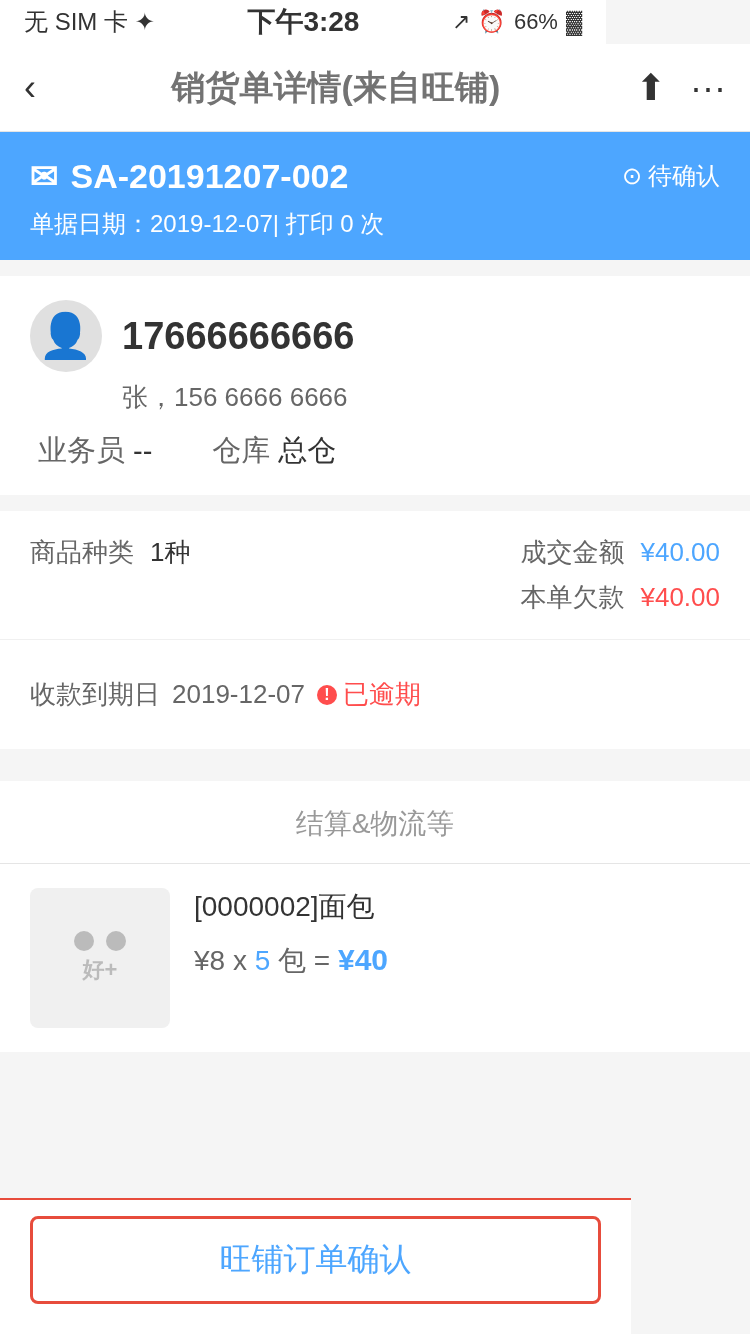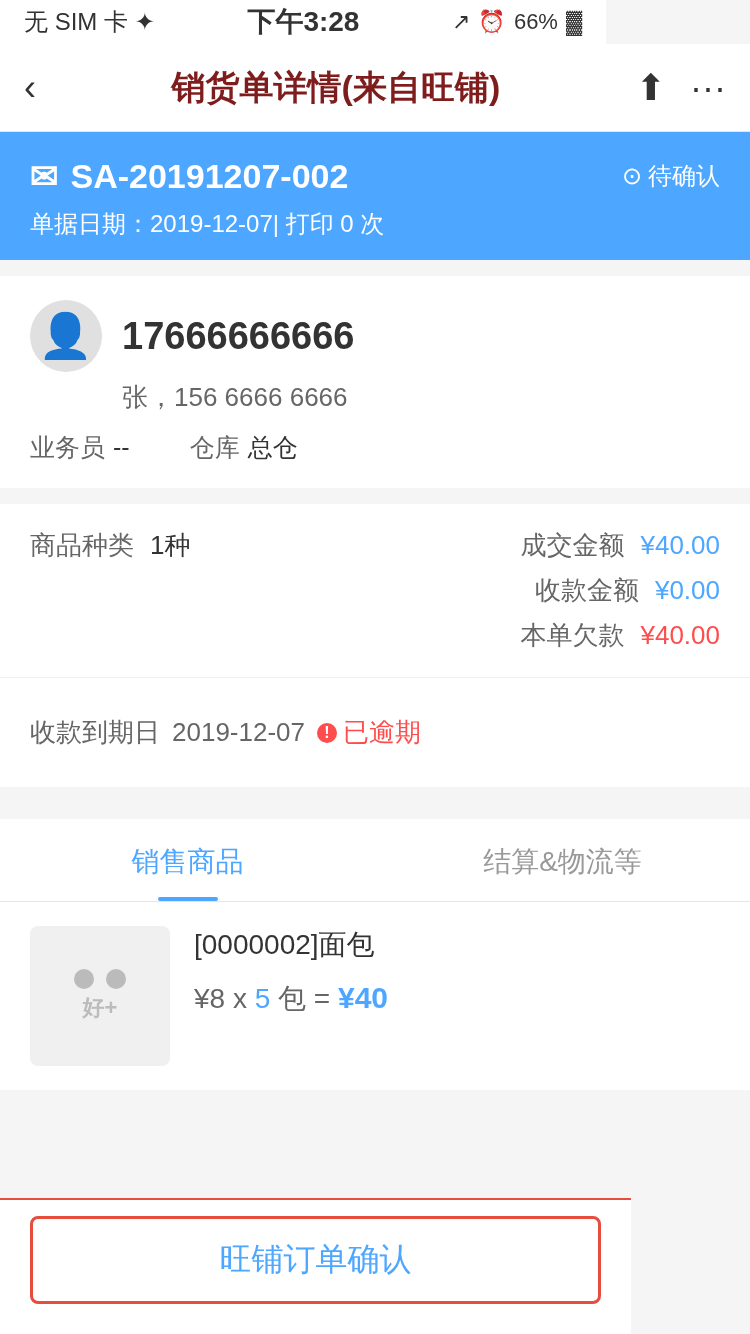--- a/index.html
+++ b/index.html
@@ -49,21 +49,21 @@
       background: #fff;
       display: flex;
       align-items: center;
       justify-content: space-between;
       padding: 0 24px;
       border-bottom: 1px solid #e5e5e5;
     }
     .nav-title {
       font-size: 34px;
       font-weight: 600;
-      color: #7f1d1d;
+      color: #737373;
     }
     .nav-actions {
       display: flex;
       align-items: center;
       gap: 24px;
     }
     .nav-icon {
       font-size: 36px;
       color: #333;
       cursor: pointer;
@@ -142,22 +142,22 @@
     .customer-detail {
       font-size: 26px;
       color: #666;
       margin-left: 92px;
       margin-top: 4px;
     }
     .customer-meta {
       display: flex;
       gap: 60px;
       margin-top: 16px;
-      margin-left: 0;
-      font-size: 25px;
+      margin-left: 8px;
+      font-size: 29px;
       color: #666;
       align-items: flex-end;
     }
     .meta-item {
       display: flex;
       align-items: center;
       gap: 8px;
     }
     .meta-label { color: #666; }
     .meta-value { color: #333; }
@@ -421,46 +421,39 @@
       <span class="meta-label">商品种类</span>
       <span class="summary-item-value">1种</span>
     </div>
   </div>
   <div class="summary-right">
     <div class="amount-row">
       <span class="amount-label">成交金额</span>
       <span class="amount-value-blue">¥40.00</span>
     </div>
     <div class="amount-row">
-      <span class="amount-label">收款金额</span>
-      <span class="amount-value-blue">¥0.00</span>
-    </div>
-    <div class="amount-row">
       <span class="amount-label">本单欠款</span>
       <span class="amount-value-red">¥40.00</span>
     </div>
   </div>
 </div>
 
 <div class="due-section">
   <span>收款到期日</span>
   <span>2019-12-07</span>
   <div class="overdue-badge">
     <div class="overdue-dot">!</div>
     <span>已逾期</span>
   </div>
 </div>
 
 <div class="section-divider"></div>
 
 <div class="tabs-section">
   <div class="tabs-row">
-    <div class="tab-item active">
-      <span>销售商品</span>
-    </div>
     <div class="tab-item">
       <span>结算&amp;物流等</span>
     </div>
   </div>
 
   <div class="product-item">
     <div class="product-thumb">
       <div class="product-thumb-inner">
         <div class="owl-eyes">
           <div class="owl-eye"></div>

